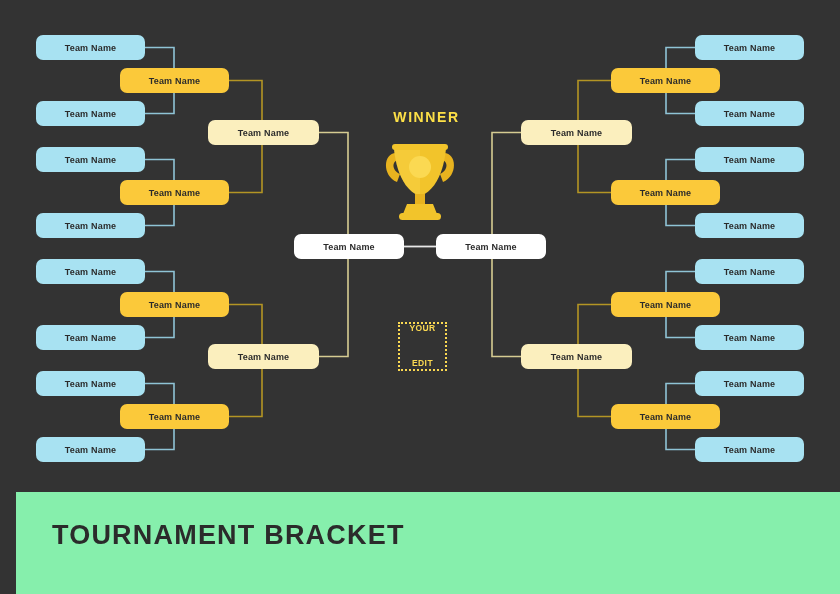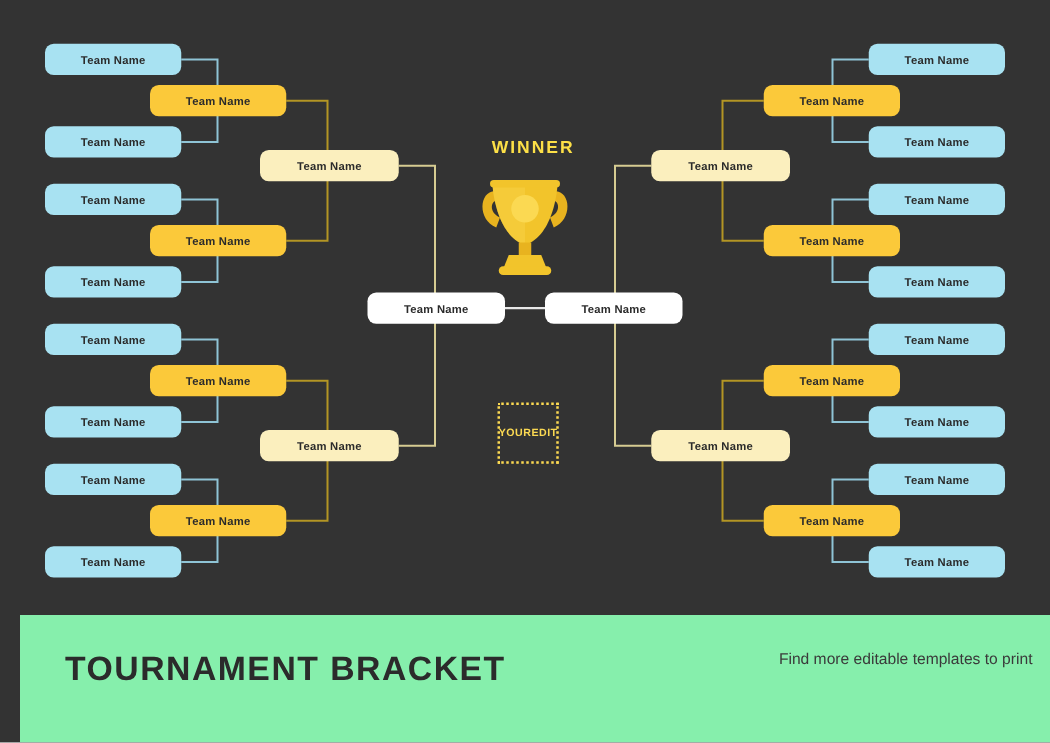--- a/index.html
+++ b/index.html
@@ -69,23 +69,23 @@
 
   
   #logo-box {
     position: absolute;
     left: 398px;
     top: 322px;
     width: 45px;
     height: 45px;
     border: 2px dotted #FBD952;
     display: flex;
-    flex-direction: row;
+    flex-direction: column;
     align-items: center;
-    justify-content: center;
+    justify-content: space-between;
     line-height: 1.15;
   }
   .logo-line {
     color: #FBD952;
     font-size: 8.5px;
     font-weight: bold;
     letter-spacing: .4px;
   }
 
   
@@ -213,17 +213,16 @@
   </svg>
 
   <div id="logo-box">
     <span class="logo-line">YOUR</span>
     <span class="logo-line">EDIT</span>
   </div>
 
   <div id="footer">
     <div id="footer-title">TOURNAMENT BRACKET</div>
     <div id="footer-note">
-      <div>Find more editable templates to print</div>
     </div>
   </div>
 
 </div>
 
 </body></html>

